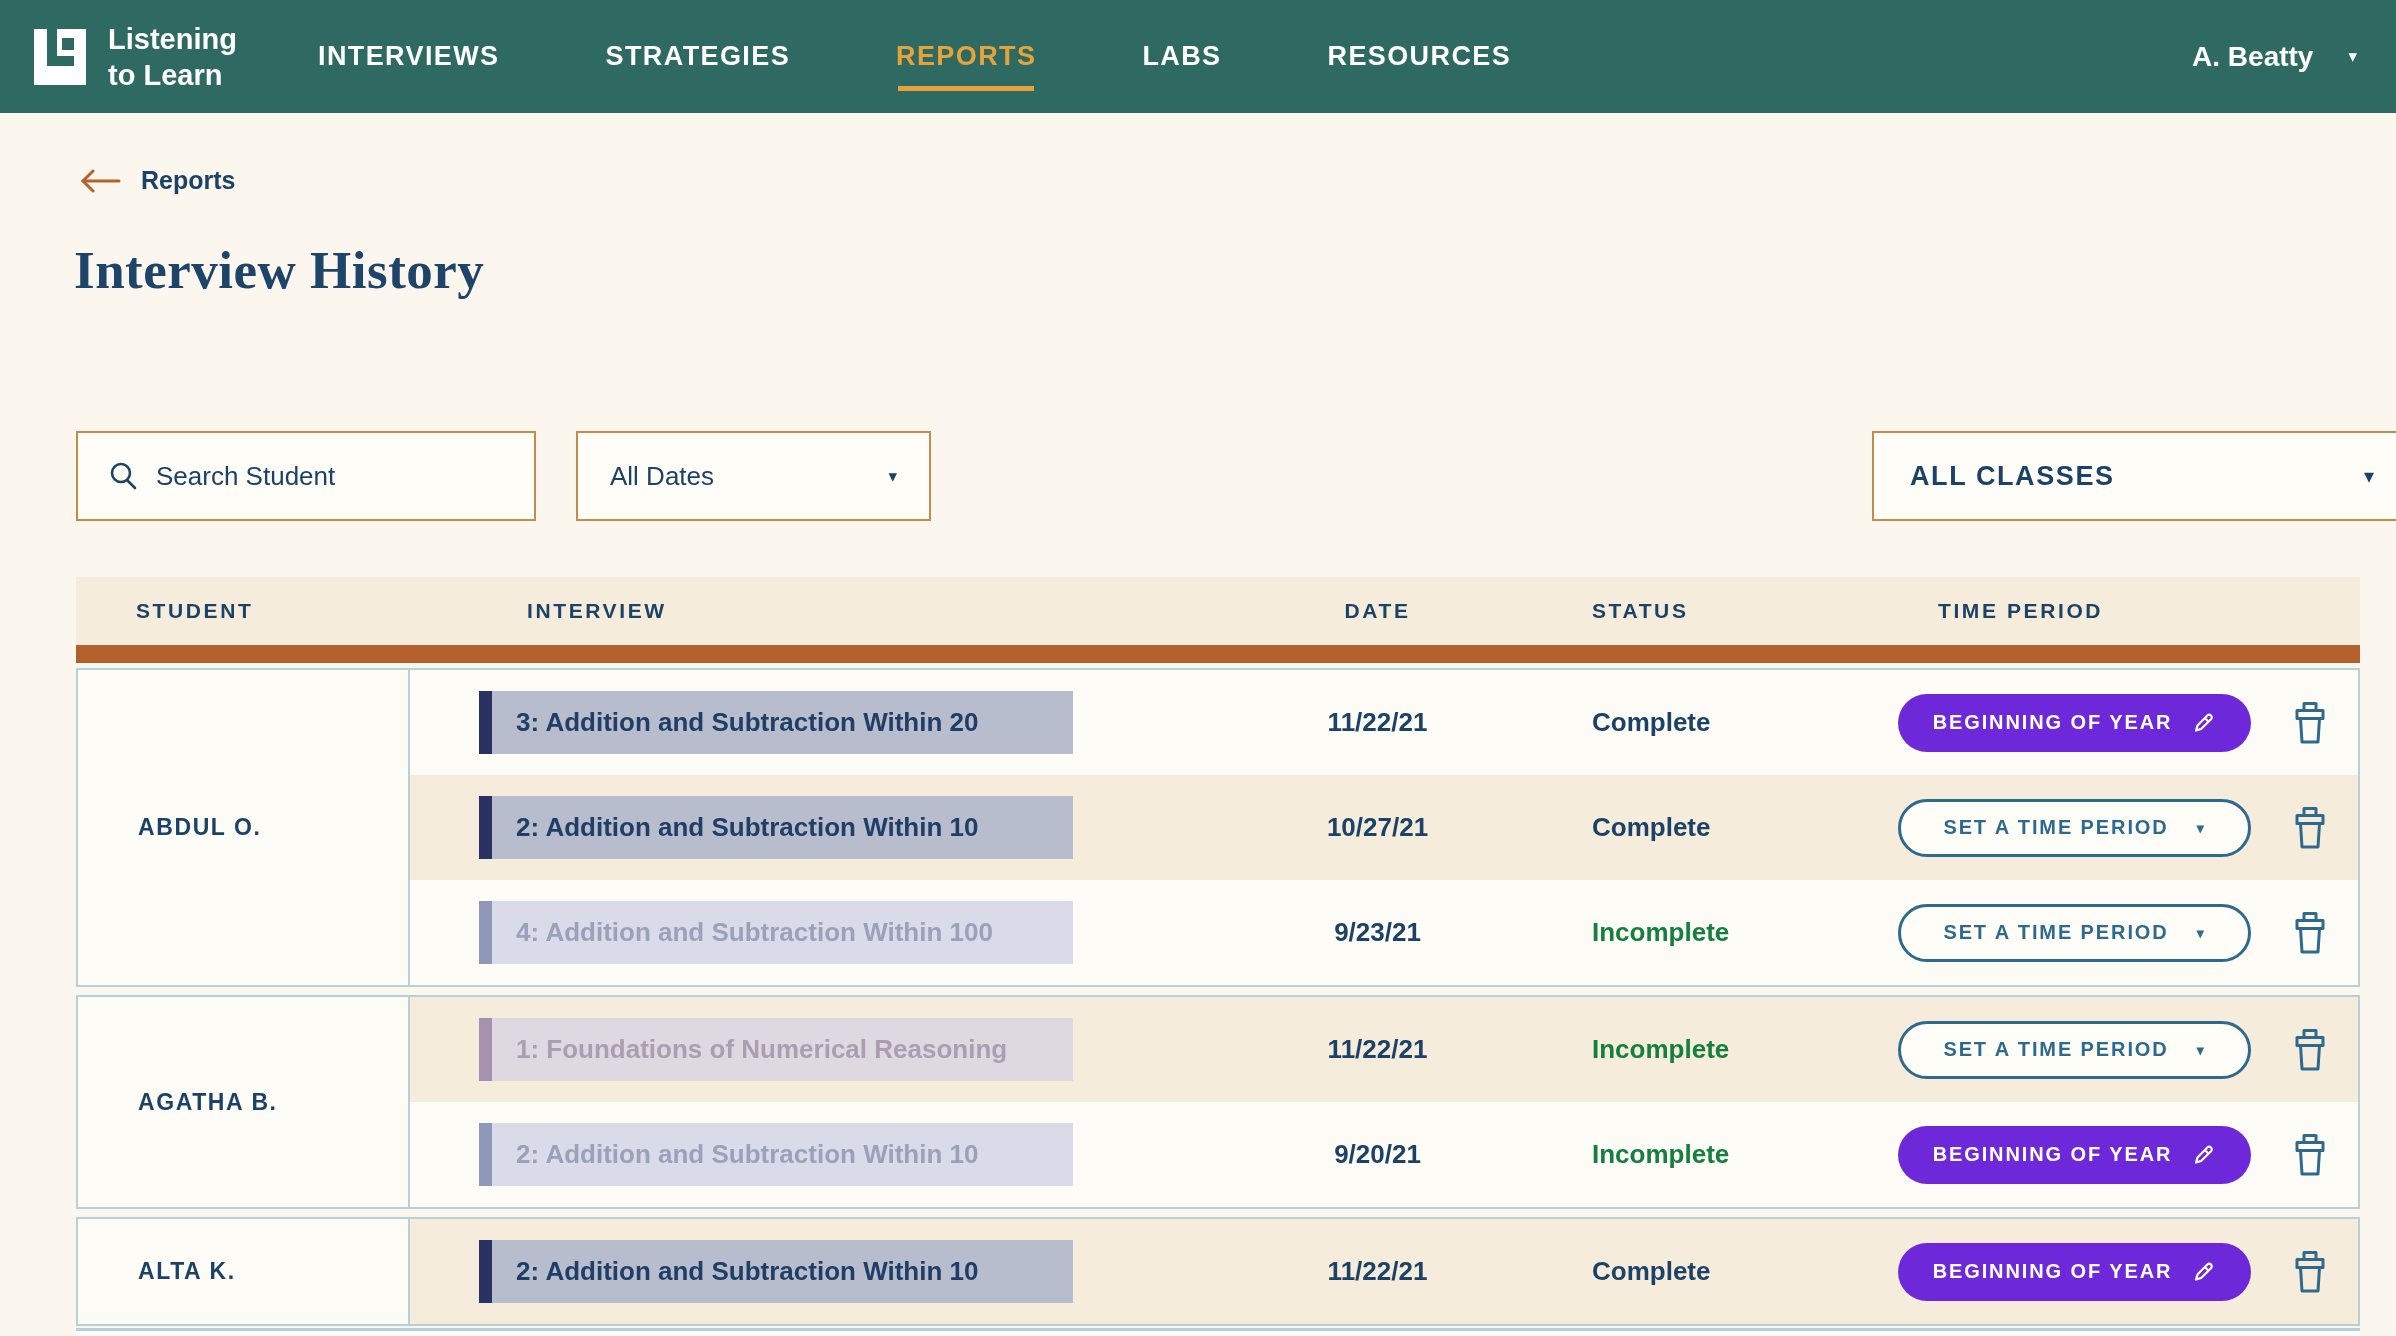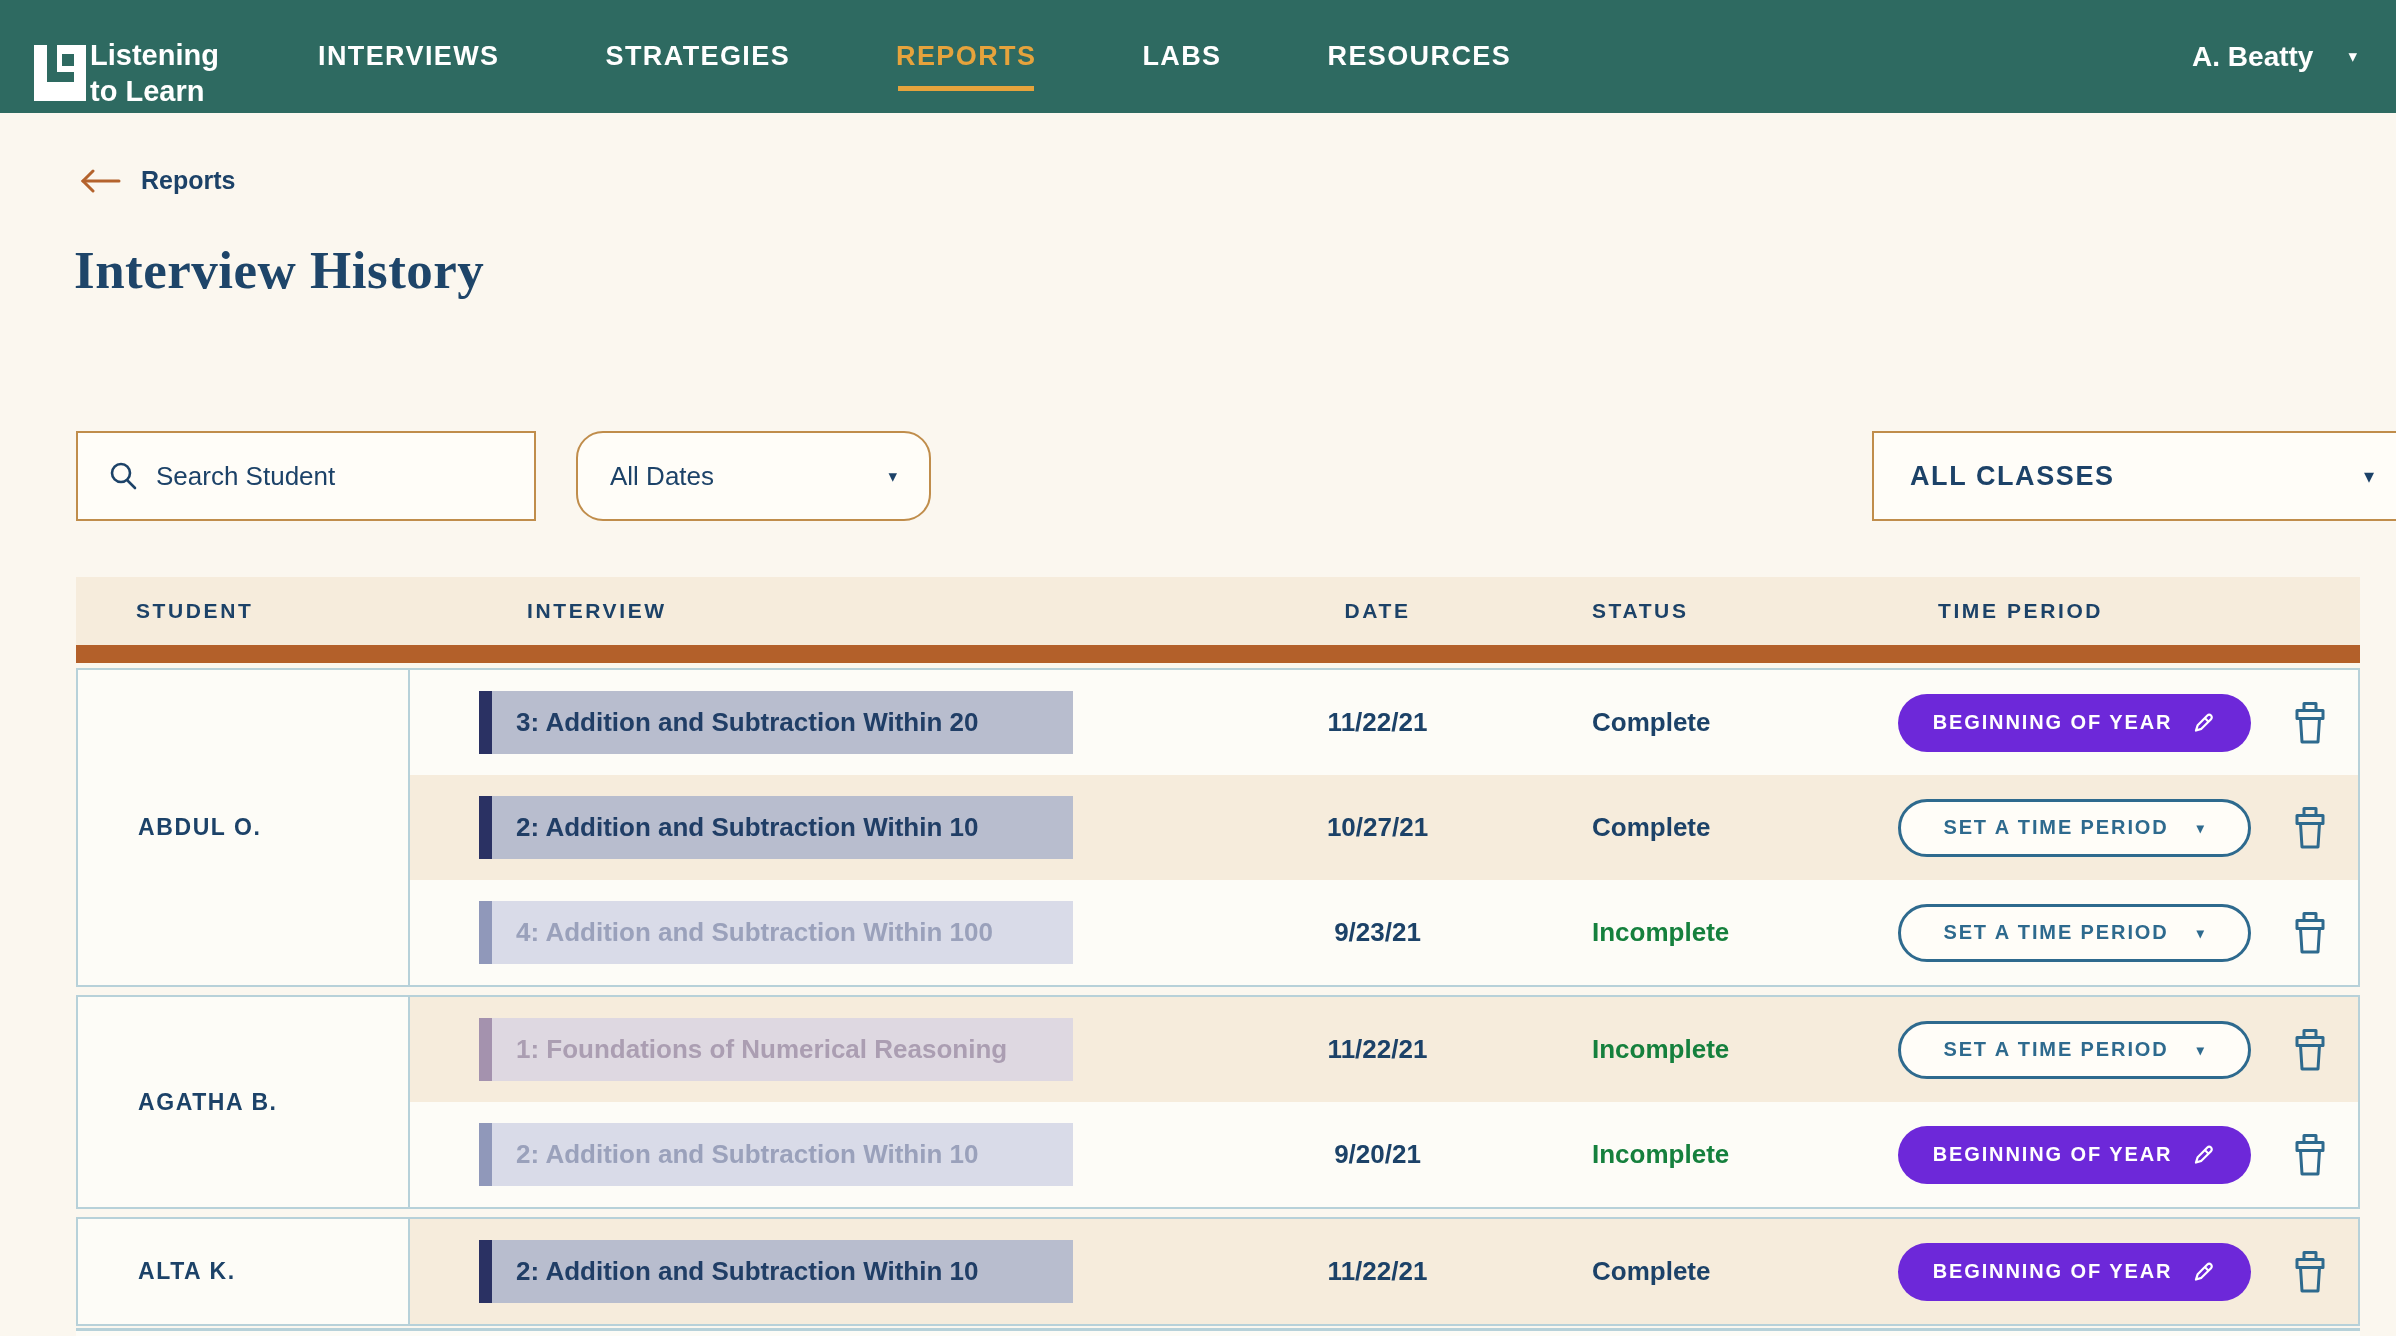--- a/index.html
+++ b/index.html
@@ -10,21 +10,21 @@
     font-family:"Liberation Sans", sans-serif;
     color:#1c4268;
     overflow:hidden;
   }
 
   
   .topnav {
     position:absolute; left:0; top:0; width:2396px; height:113px;
     background:#2e6a61;
   }
-  .brand { position:absolute; left:34px; top:0; height:113px; display:flex; align-items:center; gap:4px; cursor:pointer;margin-top:16px; }
+  .brand { position:absolute; left:34px; top:0; height:113px; display:flex; align-items:center; gap:22px; cursor:pointer; }
   .brand-mark { width:52px; height:56px; display:block; }
   .brand-text { color:#fff; font-size:29px; line-height:36px; font-weight:700; }
   .nav-list { position:absolute; left:318px; top:0; height:113px; display:flex; align-items:center; gap:106px; list-style:none; }
   .nav-item { position:relative; color:#fff; font-size:27px; font-weight:600; letter-spacing:1.4px; cursor:pointer; white-space:nowrap; }
   .nav-item.active { color:#e6a33c; }
   .nav-item.active::after {
     content:""; position:absolute; left:2px; right:2px; bottom:-19px; height:5px; background:#e6a33c;
   }
   .user-menu { position:absolute; right:39px; top:0; height:113px; display:flex; align-items:center; gap:35px; color:#fff; cursor:pointer; }
   .user-name { font-size:28px; font-weight:600; }
@@ -43,21 +43,21 @@
   .filter-box {
     position:absolute; top:431px; height:90px; background:#fffdf8;
     border:2px solid #c08d4b; display:flex; align-items:center;
   }
   .search-box { left:76px; width:460px; padding-left:30px; gap:18px; }
   .search-input {
     border:none; background:transparent; outline:none;
     font-family:"Liberation Sans", sans-serif; font-size:26px; color:#1c4268; width:340px;
   }
   .search-input::placeholder { color:#1c4268; opacity:1; }
-  .dates-box { left:576px; width:355px; padding:0 32px; justify-content:space-between; cursor:pointer;border-radius:27px; }
+  .dates-box { left:576px; width:355px; padding:0 32px; justify-content:space-between; cursor:pointer; }
   .dates-label { font-size:26px; color:#1c4268; }
   .small-caret { font-size:17px; color:#1c4268; }
   .classes-box { left:1872px; width:540px; padding:0 36px; justify-content:space-between; cursor:pointer; }
   .classes-label { font-size:27px; font-weight:700; letter-spacing:1.6px; color:#1c4268; }
   .classes-caret { font-size:20px; color:#1c4268; }
 
   
   .table-header {
     position:absolute; left:76px; top:577px; width:2284px; height:68px;
     background:#f6ecdc; display:grid; grid-template-columns:334px 835px 265px 325px 1fr;

